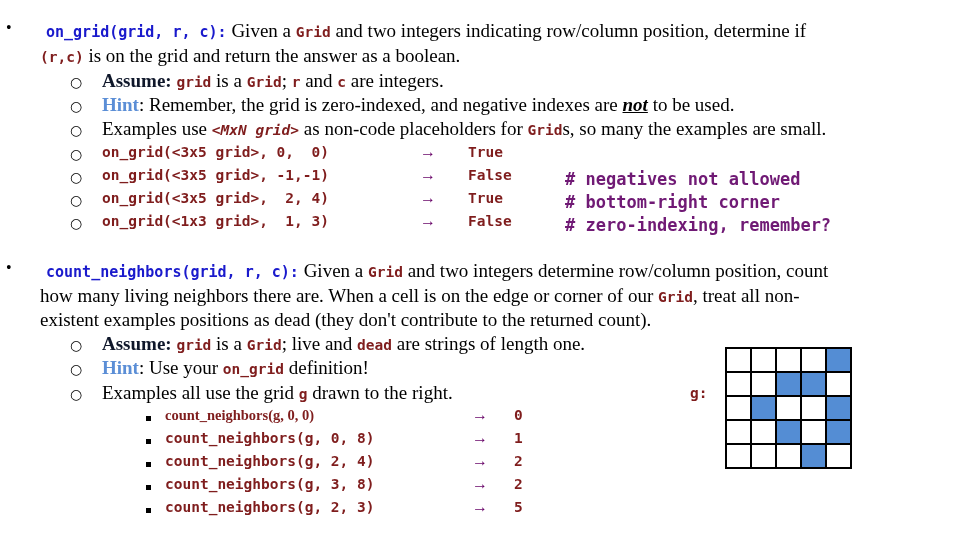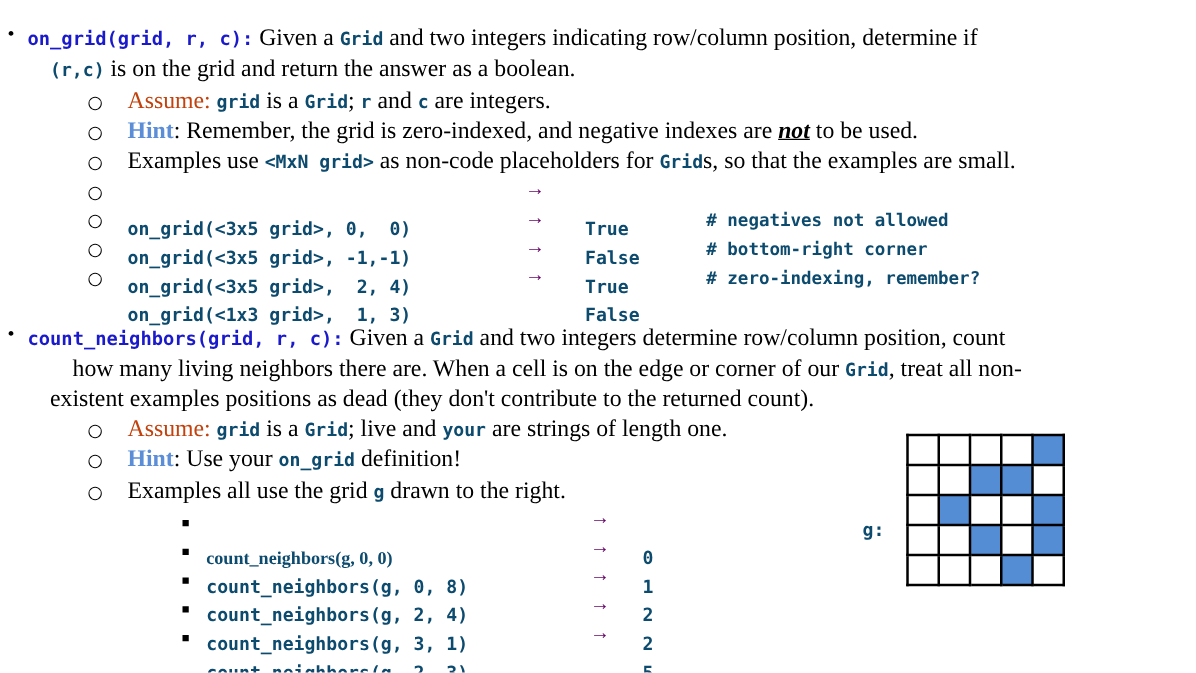--- a/index.html
+++ b/index.html
@@ -1,24 +1,24 @@
 <!DOCTYPE html>
 <html><head>
   <meta charset="utf-8">
   <style>
     html, body { margin: 0; padding: 0; background: #ffffff; }
     body {
       width: 957px; height: 538px; overflow: hidden; position: relative;
       font-family: "Liberation Serif", serif; font-size: 19px; color: #000;
     }
-    .code { font-family: "DejaVu Sans Mono", "Liberation Mono", monospace; font-weight: bold; color: #0c4a6e; font-size: 14.5px; margin-top: 32px; }
-    .sig { font-family: "DejaVu Sans Mono", "Liberation Mono", monospace; font-weight: bold; color: #1a1acc; font-size: 15px; }
-    .assume { color: #c2410c; font-weight: normal; text-align: center; }
+    .code { font-family: "DejaVu Sans Mono", "Liberation Mono", monospace; font-weight: bold; color: #7f1d1d; font-size: 14.5px; }
+    .sig { font-family: "DejaVu Sans Mono", "Liberation Mono", monospace; font-weight: bold; color: #1a1acc; font-size: 15px; margin-left: 24px; }
+    .assume { color: #0f172a; font-weight: bold; text-align: center; }
     .hint { color: #5b8ed6; font-weight: bold; }
-    .comment { font-family: "DejaVu Sans Mono", "Liberation Mono", monospace; font-weight: bold; color: #0c4a6e; font-size: 14px; }
+    .comment { font-family: "DejaVu Sans Mono", "Liberation Mono", monospace; font-weight: bold; color: #701a75; font-size: 17px; }
     .arrow { color: #660066; font-size: 16px; }
     .abs { position: absolute; white-space: nowrap; }
     .bullet-dot { position: absolute; font-size: 16px; }
     .circ { position: absolute; font-size: 14px; font-family: "DejaVu Sans", sans-serif; }
     .sq { position: absolute; width: 5px; height: 5px; background: #000; }
     .em-under { font-weight: bold; font-style: italic; text-decoration: underline; margin-top: 32px; }
     .grid { position: absolute; left: 725px; top: 347px; border-collapse: collapse; }
     .grid td { width: 23px; height: 22px; border: 2px solid #000; padding: 0; }
     .grid td.live { background: #548dd4; }
   </style>
@@ -38,21 +38,21 @@
   <span class="assume">Assume:</span> <span class="code">grid</span><span> is a </span><span class="code">Grid</span><span>; </span><span class="code">r</span><span> and </span><span class="code">c</span><span> are integers.</span>
 </div>
 
 <span class="circ" style="left:70px;top:98px;">○</span>
 <div class="abs" style="left:102px;top:94px;">
   <span class="hint">Hint</span><span>: Remember, the grid is zero-indexed, and negative indexes are </span><span class="em-under">not</span><span> to be used.</span>
 </div>
 
 <span class="circ" style="left:70px;top:122px;">○</span>
 <div class="abs" style="left:102px;top:118px;">
-  <span>Examples use </span><span class="code" style="">&lt;MxN grid&gt;</span><span> as non-code placeholders for </span><span class="code">Grid</span><span>s, so that the examples are small.</span>
+  <span>Examples use </span><span class="code" style="font-style:italic">&lt;MxN grid&gt;</span><span> as non-code placeholders for </span><span class="code">Grid</span><span>s, so many the examples are small.</span>
 </div>
 
 <div>
   <span class="circ" style="left:70px;top:146px;">○</span>
   <span class="abs code" style="left:102px;top:144px;white-space:pre;">on_grid(&lt;3x5 grid&gt;, 0,  0)</span>
   <span class="abs arrow" style="left:420px;top:143px;">→</span>
   <span class="abs code" style="left:468px;top:144px;">True</span>
 
   <span class="circ" style="left:70px;top:169px;">○</span>
   <span class="abs code" style="left:102px;top:167px;white-space:pre;">on_grid(&lt;3x5 grid&gt;, -1,-1)</span>
@@ -70,30 +70,30 @@
   <span class="abs code" style="left:102px;top:213px;white-space:pre;">on_grid(&lt;1x3 grid&gt;,  1, 3)</span>
   <span class="abs arrow" style="left:420px;top:212px;">→</span>
   <span class="abs code" style="left:468px;top:213px;">False</span>
   <span class="abs comment" style="left:565px;top:215px;"># zero-indexing, remember?</span>
 </div>
 
 <span class="bullet-dot" style="left:6px;top:259px;">•</span>
 <div class="abs" style="left:22px;top:260px;">
   <span class="sig">count_neighbors(grid, r, c):</span><span> Given a </span><span class="code">Grid</span><span> and two integers determine row/column position, count</span>
 </div>
-<div class="abs" style="left:58px;top:285px;text-align:center;">
+<div class="abs" style="left:40px;top:285px;text-align:center;">
   <span>how many living neighbors there are. When a cell is on the edge or corner of our </span><span class="code">Grid</span><span>, treat all non-</span>
 </div>
 <div class="abs" style="left:40px;top:309px;">
   <span>existent examples positions as dead (they don't contribute to the returned count).</span>
 </div>
 
 <span class="circ" style="left:70px;top:337px;">○</span>
 <div class="abs" style="left:102px;top:333px;">
-  <span class="assume">Assume:</span> <span class="code">grid</span><span> is a </span><span class="code">Grid</span><span>; live and </span><span class="code">your</span><span> are strings of length one.</span>
+  <span class="assume">Assume:</span> <span class="code">grid</span><span> is a </span><span class="code">Grid</span><span>; live and </span><span class="code">dead</span><span> are strings of length one.</span>
 </div>
 
 <span class="circ" style="left:70px;top:361px;">○</span>
 <div class="abs" style="left:102px;top:357px;">
   <span class="hint">Hint</span><span>: Use your </span><span class="code">on_grid</span><span> definition!</span>
 </div>
 
 <span class="circ" style="left:70px;top:386px;">○</span>
 <div class="abs" style="left:102px;top:382px;">
   <span>Examples all use the grid </span><span class="code">g</span><span> drawn to the right.</span>
@@ -109,21 +109,21 @@
   <span class="abs code" style="left:165px;top:430px;">count_neighbors(g, 0, 8)</span>
   <span class="abs arrow" style="left:472px;top:429px;">→</span>
   <span class="abs code" style="left:514px;top:430px;">1</span>
 
   <span class="sq" style="left:146px;top:462px;"></span>
   <span class="abs code" style="left:165px;top:453px;">count_neighbors(g, 2, 4)</span>
   <span class="abs arrow" style="left:472px;top:452px;">→</span>
   <span class="abs code" style="left:514px;top:453px;">2</span>
 
   <span class="sq" style="left:146px;top:485px;"></span>
-  <span class="abs code" style="left:165px;top:476px;">count_neighbors(g, 3, 1)</span>
+  <span class="abs code" style="left:165px;top:476px;">count_neighbors(g, 3, 8)</span>
   <span class="abs arrow" style="left:472px;top:475px;">→</span>
   <span class="abs code" style="left:514px;top:476px;">2</span>
 
   <span class="sq" style="left:146px;top:508px;"></span>
   <span class="abs code" style="left:165px;top:499px;">count_neighbors(g, 2, 3)</span>
   <span class="abs arrow" style="left:472px;top:498px;">→</span>
   <span class="abs code" style="left:514px;top:499px;">5</span>
 </div>
 
 <span class="abs code" style="left:690px;top:385px;">g:</span>

